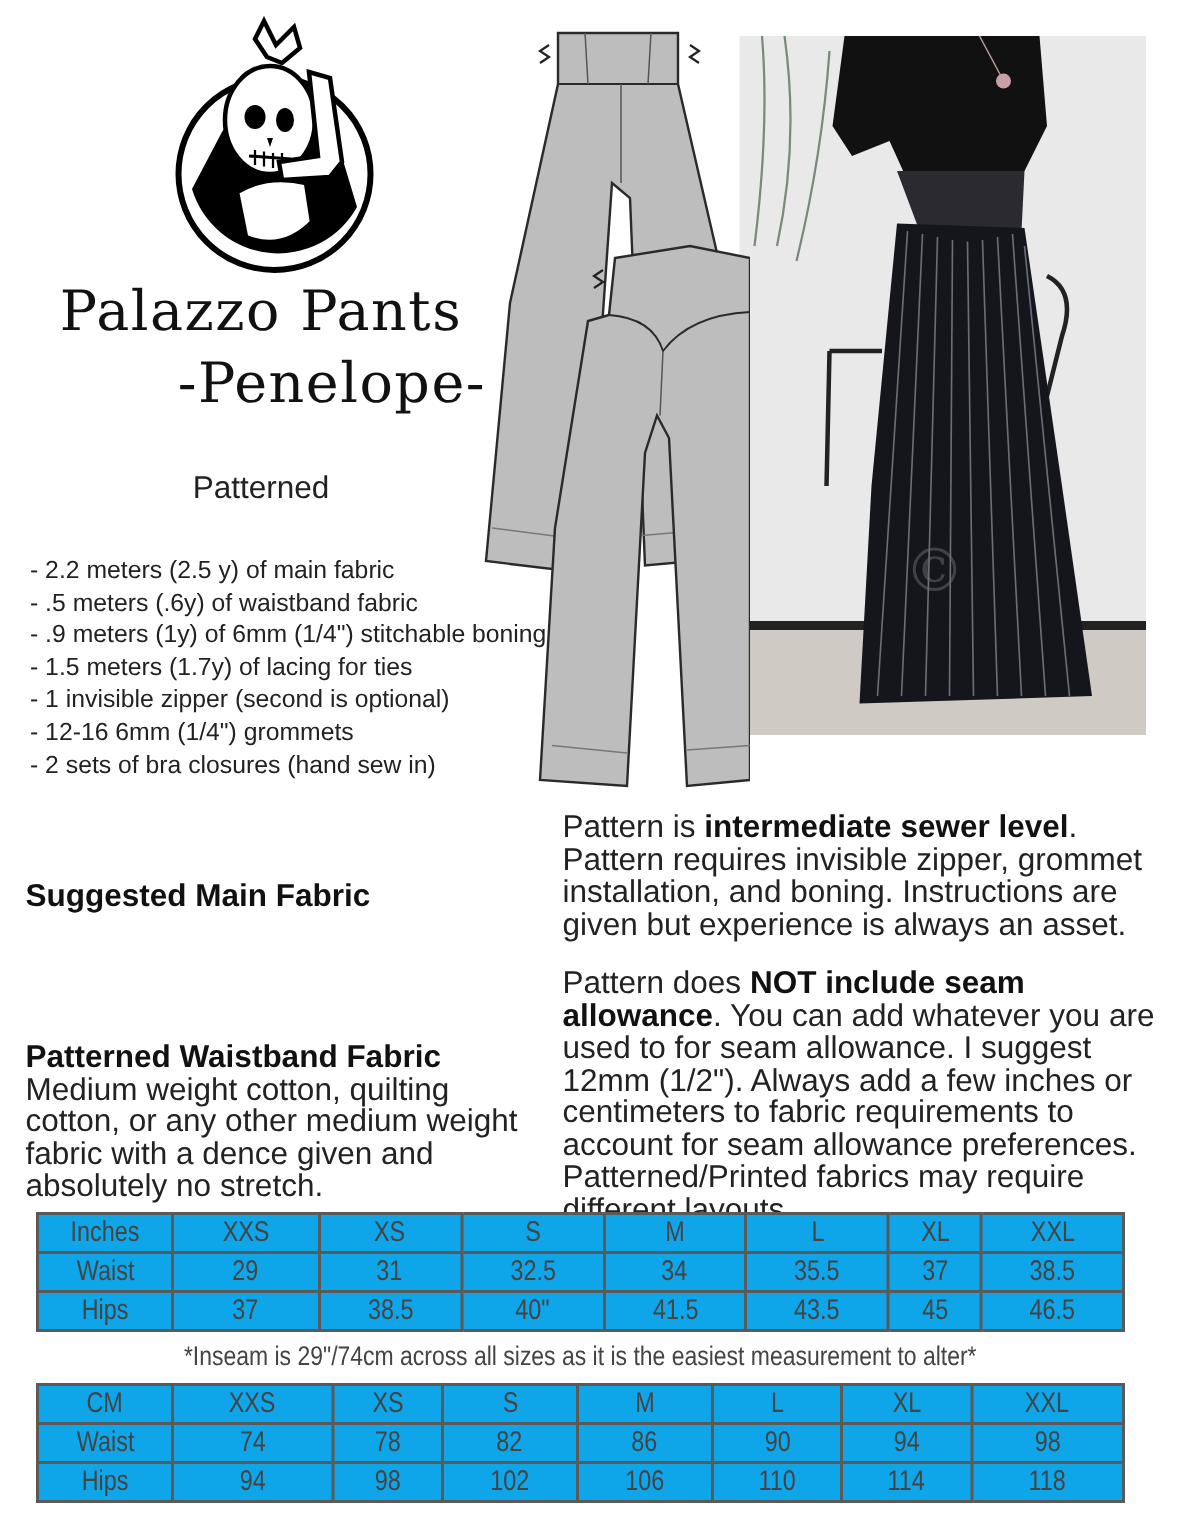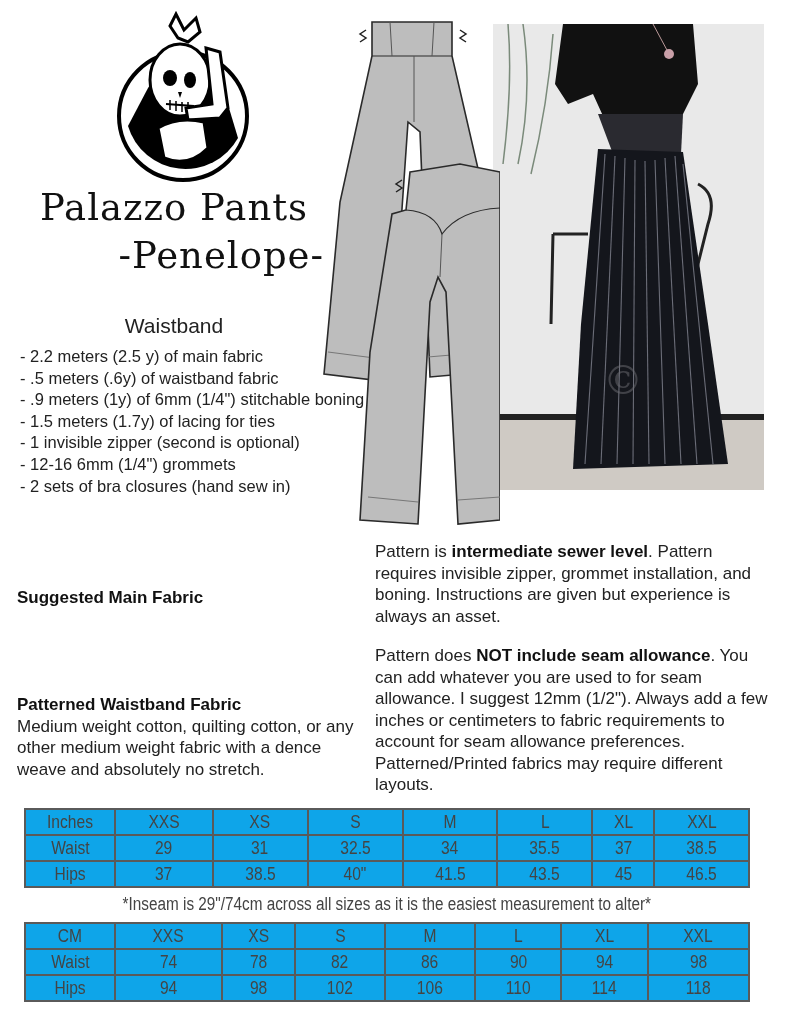--- a/index.html
+++ b/index.html
@@ -8,25 +8,25 @@
   .abs { position: absolute; }
 
   
   #logo { left: 108px; top: 8px; width: 150px; height: 176px; }
 
   .script { font-family: "DejaVu Serif", serif; color: #111; white-space: nowrap; }
   #title1 { left: 24px; top: 186px; width: 300px; text-align: center; font-size: 37px; letter-spacing: 1px; }
   #title2 { left: 24px; top: 234px; width: 300px; text-align: right; font-size: 37px; letter-spacing: 1px; }
   #materials-heading { left: 24px; top: 314px; width: 300px; text-align: center; font-size: 21px; color: #222; }
 
-  #materials-list { left: 20px; top: 346px; width: 380px; margin: 0; padding: 0; list-style: none;
+  #materials-list { left: 20px; top: 370px; width: 380px; margin: 0; padding: 0; list-style: none;
                     font-size: 16.5px; line-height: 21.6px; color: #222; }
   #materials-list li { margin: 0; }
 
-  .section { font-size: 17px; line-height: 21.5px; color: #222; }
+  .section { font-size: 21px; line-height: 21.5px; color: #222; }
   .section .h { font-weight: bold; color: #111; }
   #main-fabric { left: 17px; top: 587px; width: 350px; }
   #waistband-fabric { left: 17px; top: 694px; width: 345px; }
   #pattern-level { left: 375px; top: 541px; width: 400px; }
   #seam-allowance { left: 375px; top: 645px; width: 400px; }
   .section b { font-weight: bold; color: #111; }
 
   
   #flats { left: 310px; top: 12px; width: 190px; height: 520px; }
   #photo { left: 493px; top: 24px; width: 271px; height: 466px; background: #ececec; overflow: hidden; }
@@ -60,39 +60,39 @@
     <path d="M58 96 L86 98" stroke="#000" stroke-width="2"></path>
     <path d="M62 92 L62 102 M68 93 L68 103 M74 94 L74 104 M80 94 L80 104" stroke="#000" stroke-width="1.5"></path>
 
     <path d="M98 40 L112 44 L120 100 L112 110 L80 112 L78 100 L104 96 Z" fill="#fff" stroke="#000" stroke-width="3"></path>
     <path d="M50 120 Q70 108 96 114 L100 140 Q80 160 56 150 Z" fill="#fff" stroke="#000" stroke-width="3"></path>
   </svg>
 </div>
 
 <div class="abs script" id="title1">Palazzo Pants</div>
 <div class="abs script" id="title2">-Penelope-</div>
-<div class="abs" id="materials-heading">Waistband</div>
+<div class="abs" id="materials-heading">Patterned</div>
 
 <ul class="abs" id="materials-list">
   <li>- 2.2 meters (2.5 y) of main fabric</li>
   <li>- .5 meters (.6y) of waistband fabric</li>
   <li>- .9 meters (1y) of 6mm (1/4") stitchable boning</li>
   <li>- 1.5 meters (1.7y) of lacing for ties</li>
   <li>- 1 invisible zipper (second is optional)</li>
   <li>- 12-16 6mm (1/4") grommets</li>
   <li>- 2 sets of bra closures (hand sew in)</li>
 </ul>
 
 <div class="abs section" id="main-fabric">
   <div class="h">Suggested Main Fabric</div>
 </div>
 
 <div class="abs section" id="waistband-fabric">
   <div class="h">Patterned Waistband Fabric</div>
-  <div>Medium weight cotton, quilting cotton, or any other medium weight fabric with a dence weave and absolutely no stretch.</div>
+  <div>Medium weight cotton, quilting cotton, or any other medium weight fabric with a dence given and absolutely no stretch.</div>
 </div>
 
 <div class="abs section" id="pattern-level">
   <span>Pattern is </span><b>intermediate sewer level</b><span>. Pattern requires invisible zipper, grommet installation, and boning. Instructions are given but experience is always an asset.</span>
 </div>
 
 <div class="abs section" id="seam-allowance">
   <span>Pattern does </span><b>NOT include seam allowance</b><span>. You can add whatever you are used to for seam allowance. I suggest 12mm (1/2"). Always add a few inches or centimeters to fabric requirements to account for seam allowance preferences. Patterned/Printed fabrics may require different layouts.</span>
 </div>
 

